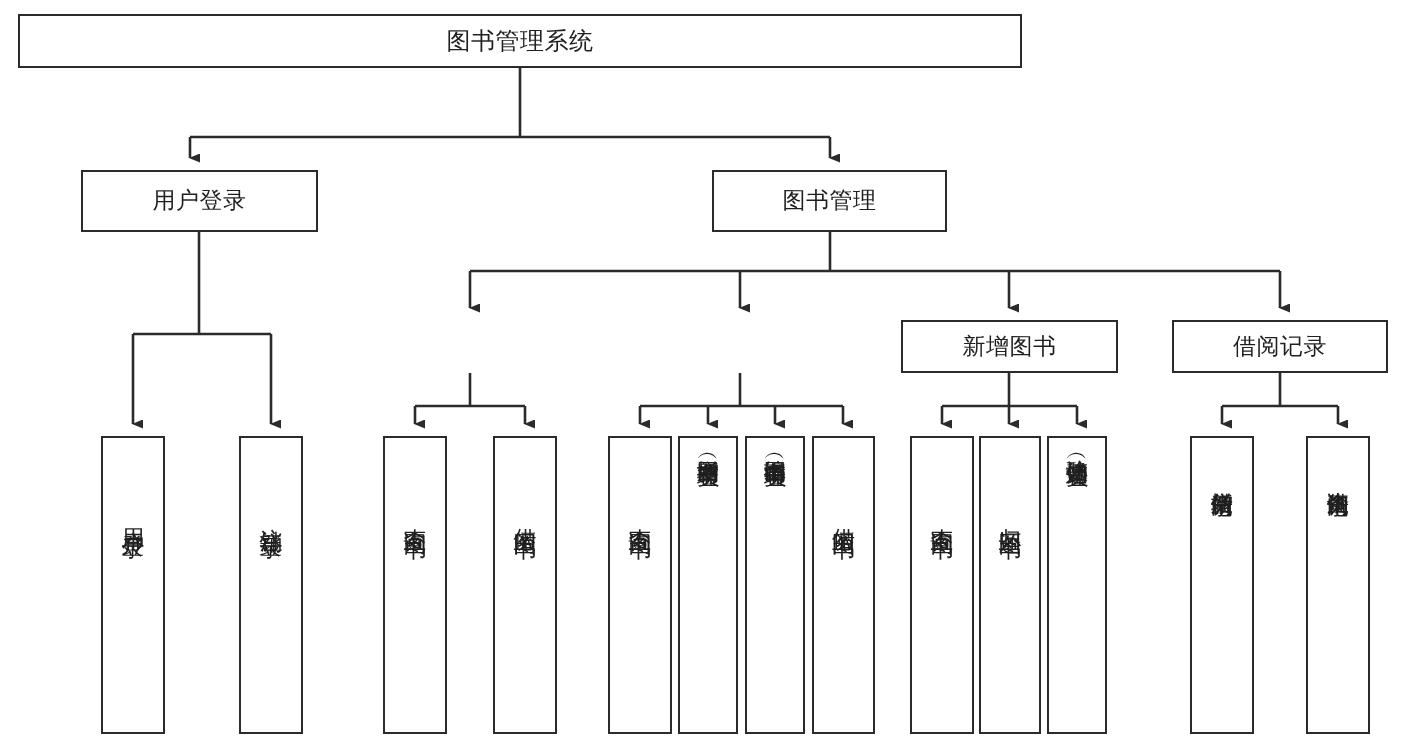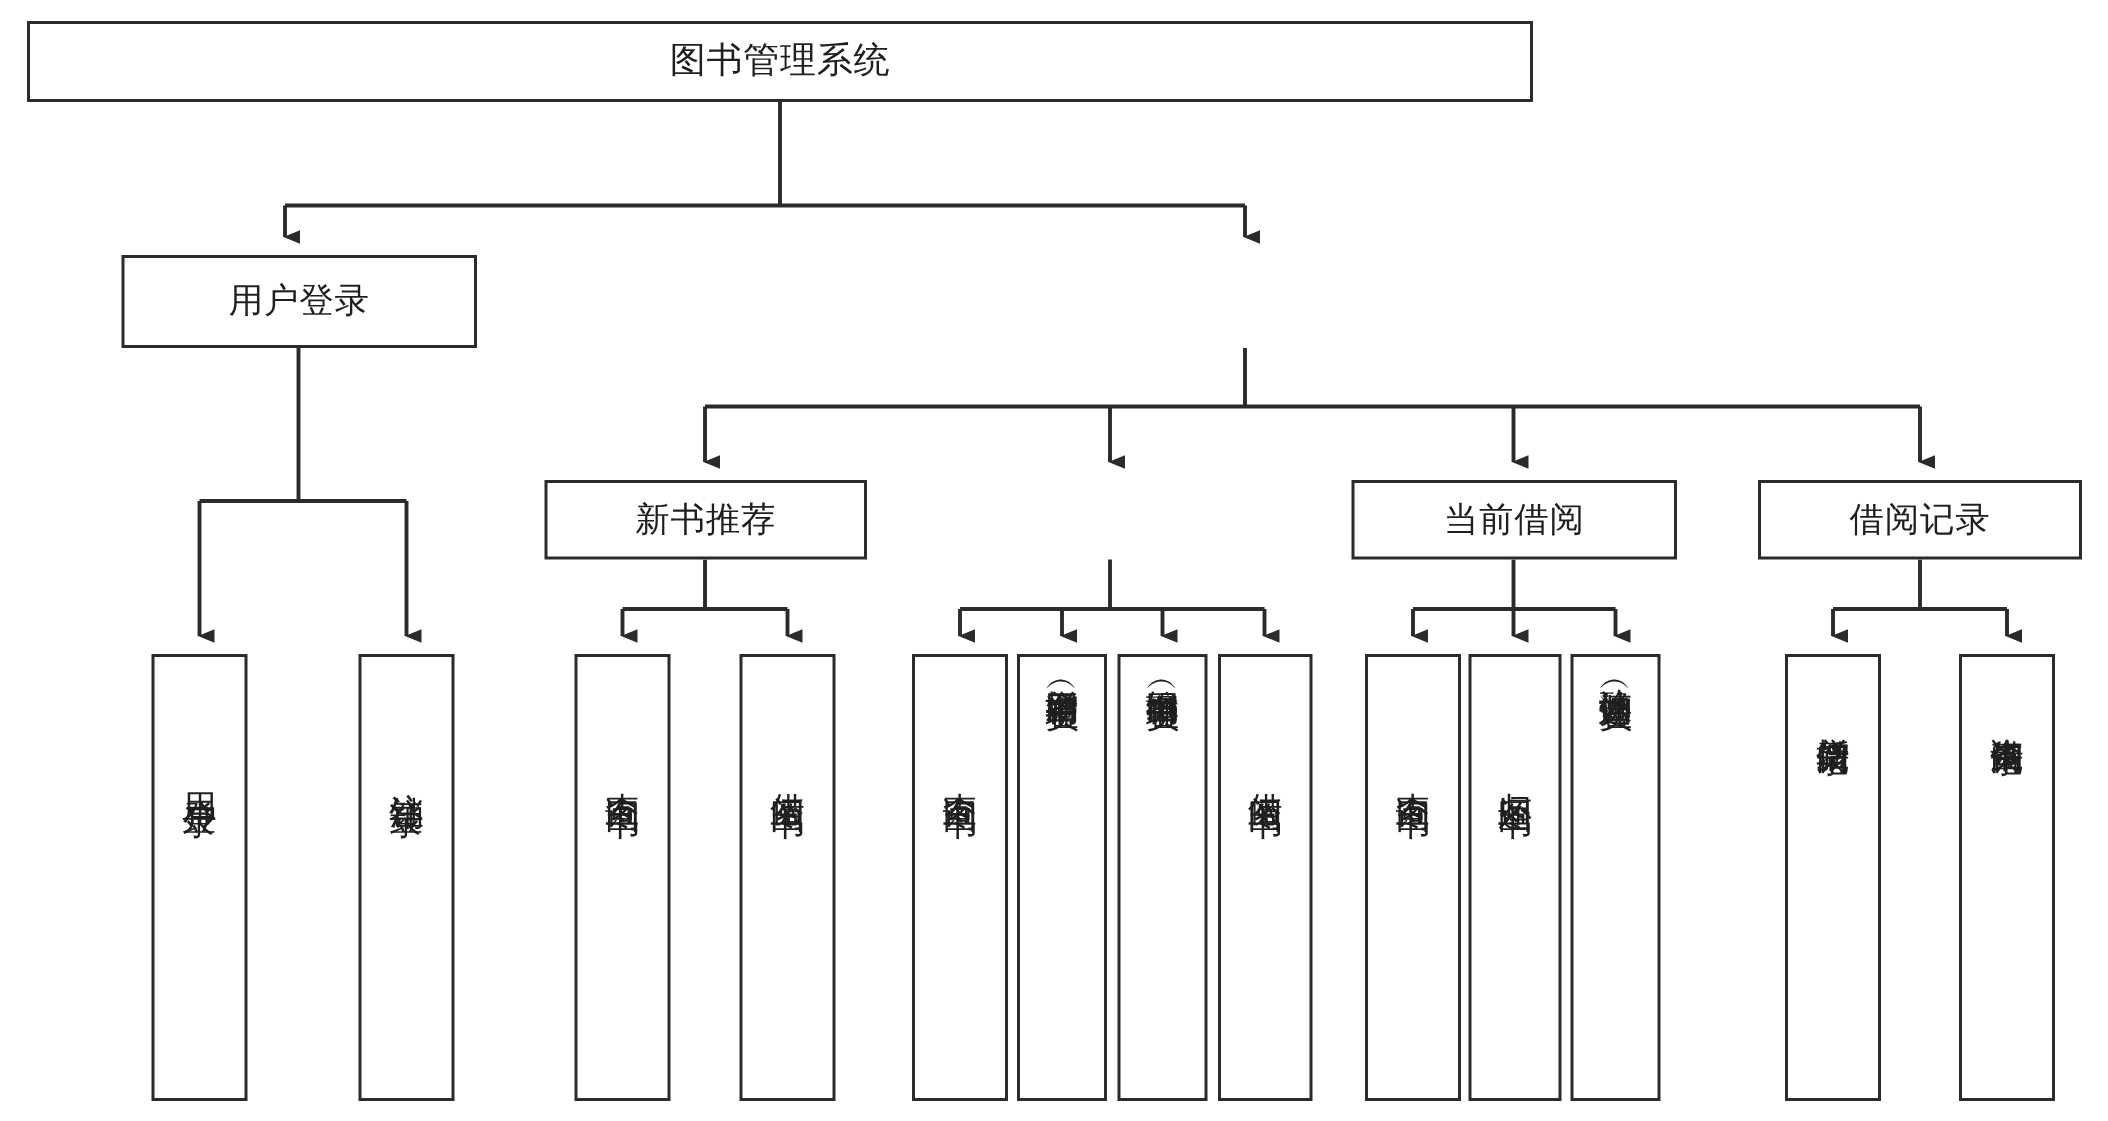--- a/index.html
+++ b/index.html
@@ -135,26 +135,26 @@
     </g>
   </svg>
 
   <div class="node horiz root" style="left:18px; top:14px; width:1004px; height:54px;">
     <span class="node-label">图书管理系统</span>
   </div>
 
   <div class="node horiz" style="left:81px; top:170px; width:237px; height:62px;">
     <span class="node-label">用户登录</span>
   </div>
-
-  <div class="node horiz" style="left:363px; top:320px; width:215px; height:53px;">
-    <span class="node-label">新书推荐</span>
-  </div>
+  <div class="node horiz" style="left:712px; top:170px; width:235px; height:62px;">
+    <span class="node-label">图书管理</span>
+  </div>
+
   <div class="node horiz" style="left:901px; top:320px; width:217px; height:53px;">
-    <span class="node-label">当前借阅</span>
+    <span class="node-label">新增图书</span>
   </div>
   <div class="node horiz" style="left:1172px; top:320px; width:216px; height:53px;">
     <span class="node-label">借阅记录</span>
   </div>
 
   <div class="node vert" style="left:101px; top:436px; width:64px; height:298px; padding-top:72px;">
     <span class="node-label">用户登录</span>
   </div>
   <div class="node vert" style="left:239px; top:436px; width:64px; height:298px; padding-top:72px;">
     <span class="node-label">注销登录</span>

